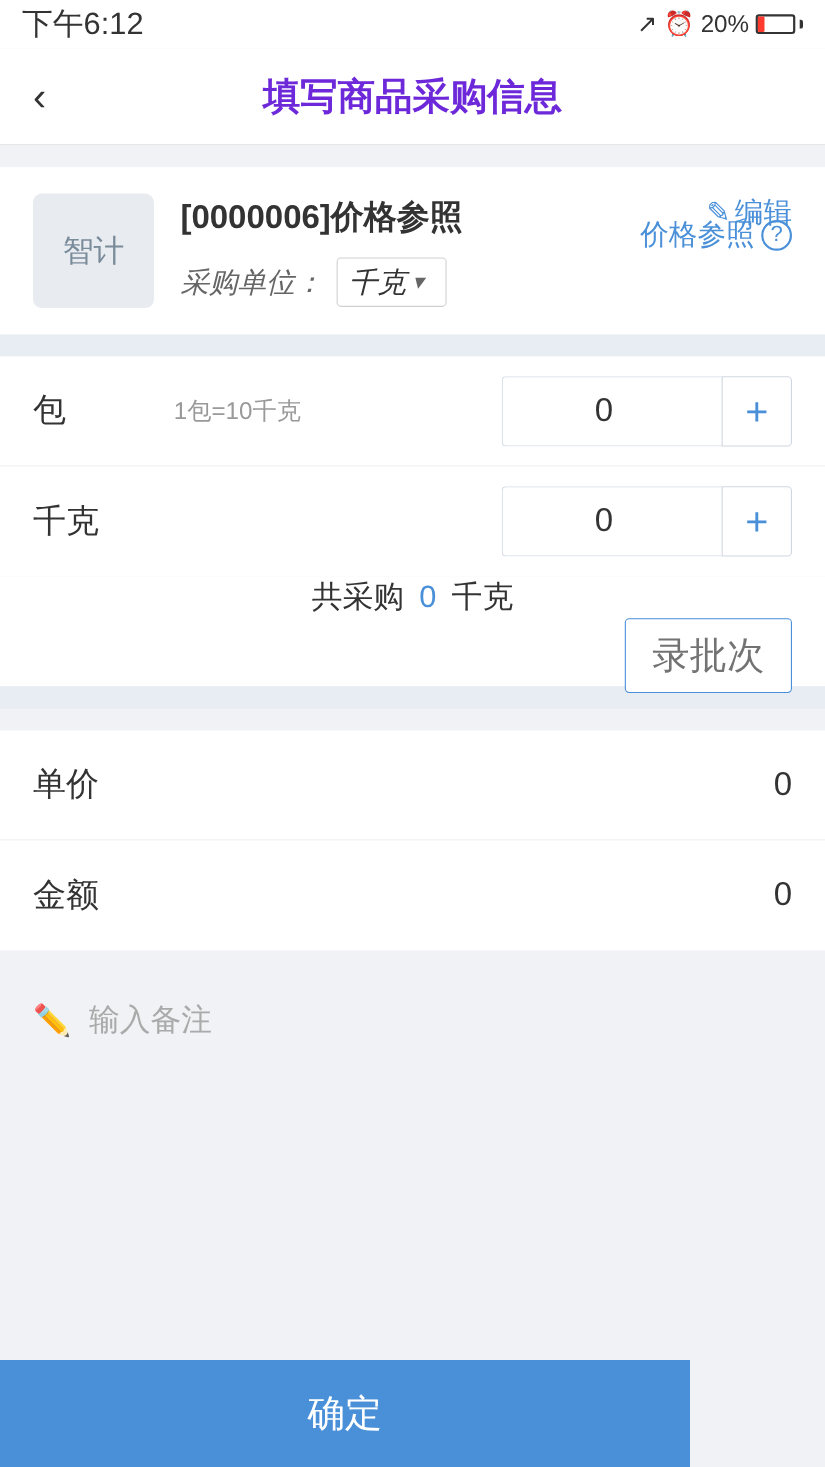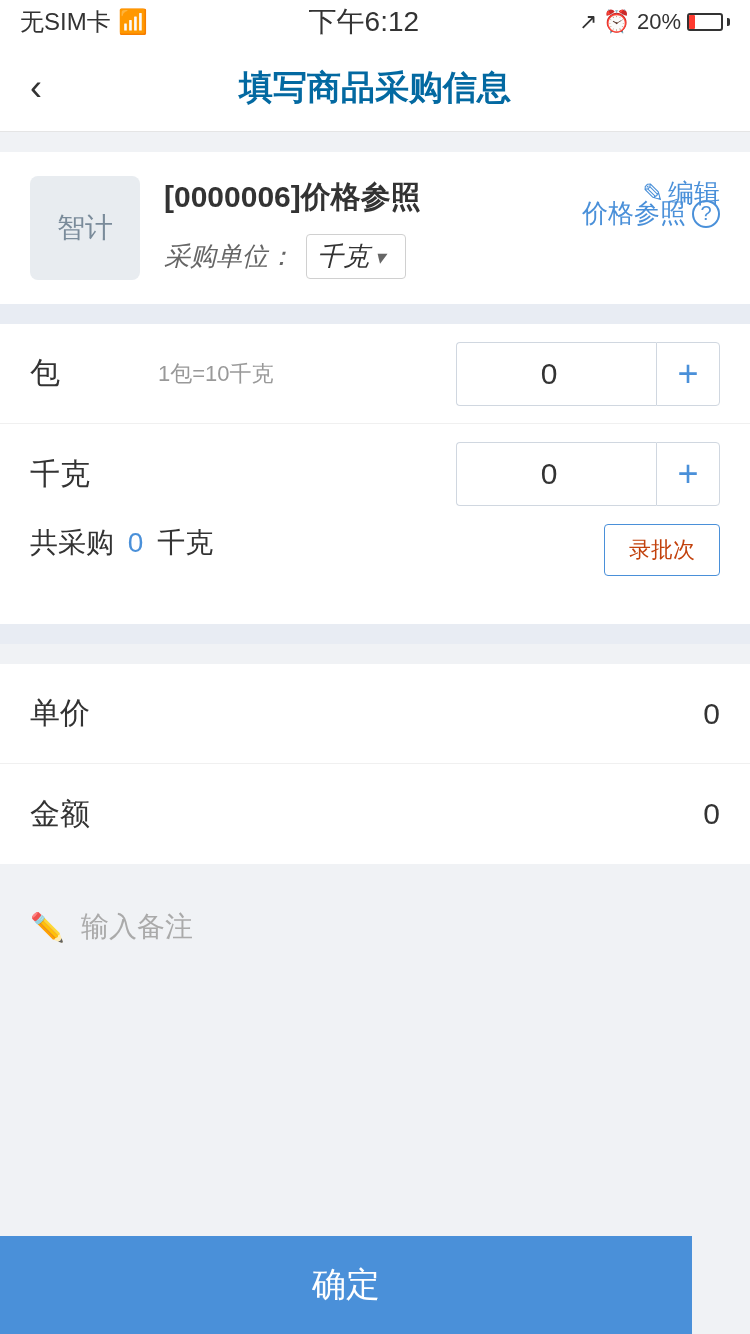--- a/index.html
+++ b/index.html
@@ -70,21 +70,21 @@
     .nav-back {
       position: absolute;
       left: 30px;
       font-size: 36px;
       color: #333;
       cursor: pointer;
     }
     .nav-title {
       font-size: 34px;
       font-weight: 600;
-      color: #0369a1;
+      color: #6d28d9;
     }
 
     
     .product-card {
       background: #fff;
       margin-top: 20px;
       padding: 24px 30px;
       display: flex;
       align-items: center;
       position: relative;
@@ -217,37 +217,38 @@
       justify-content: center;
       font-size: 36px;
       color: #4a90d9;
       cursor: pointer;
     }
 
     
     .summary-row {
       background: #fff;
       display: flex;
-      align-items: flex-start;
+      align-items: center;
       padding: 0 30px;
       height: 100px;
       margin-top: 0;
+      flex-direction: column;
     }
     .summary-text {
       font-size: 28px;
       color: #333;
     }
     .summary-count { color: #4a90d9; margin: 0 6px; }
     .record-btn {
       margin-left: auto;
       border: 1px solid #4a90d9;
       border-radius: 4px;
       padding: 10px 24px;
-      font-size: 22px;
-      color: #c2410c;
+      font-size: 34px;
+      color: #737373;
       background: #fff;
       cursor: pointer;
     }
 
     
     .price-section {
       background: #fff;
       margin-top: 20px;
     }
     .price-row {
@@ -291,21 +292,21 @@
     .bottom-space {
       height: 300px;
       background: #f0f2f5;
     }
 
     
     .confirm-btn {
       position: fixed;
       bottom: 0;
       left: 0;
-      width: 692px;
+      width: 627px;
       height: 98px;
       background: #4a90d9;
       display: flex;
       align-items: center;
       justify-content: center;
       font-size: 34px;
       color: #fff;
       font-weight: 500;
       cursor: pointer;
     }
@@ -320,24 +321,20 @@
       align-items: center;
       justify-content: center;
       font-size: 20px;
       color: #4a90d9;
     }
   </style>
 </head>
 <body>
 
 <div class="status-bar">
-  <div class="status-left">
-    <span>无SIM卡</span>
-    <span>📶</span>
-  </div>
   <div class="status-center">下午6:12</div>
   <div class="status-right">
     <span>↗</span>
     <span>⏰</span>
     <span>20%</span>
     <div class="battery">
       <div class="battery-body">
         <div class="battery-fill"></div>
       </div>
       <div class="battery-cap"></div>

